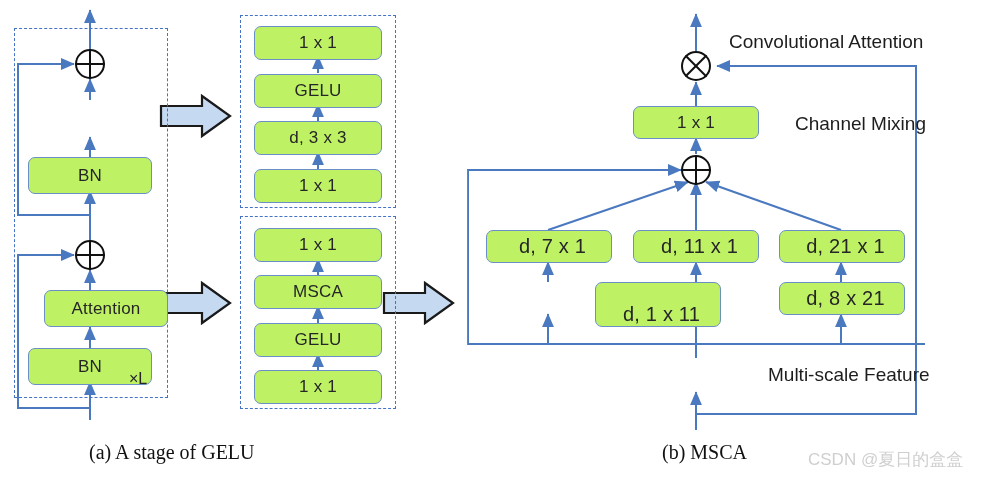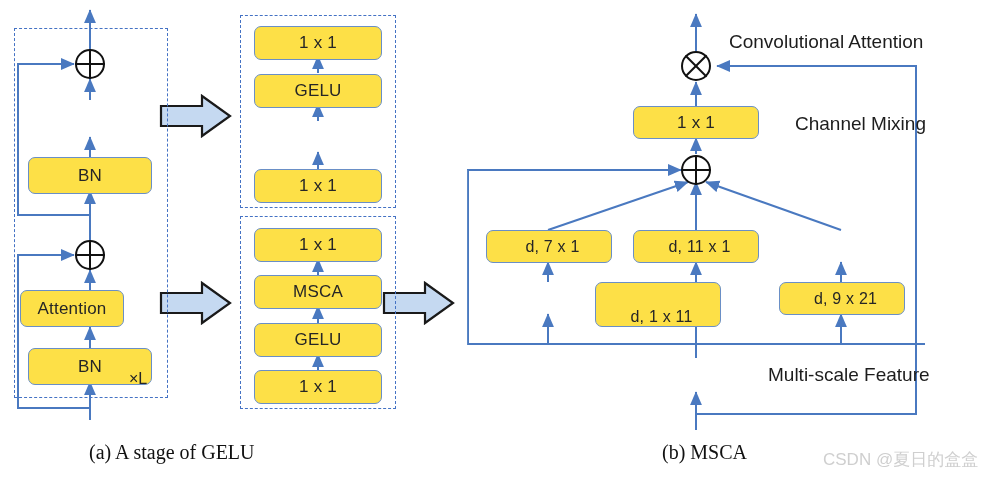--- a/index.html
+++ b/index.html
@@ -3,24 +3,24 @@
 <meta charset="utf-8">
 <style>
   html,body{margin:0;padding:0;background:#ffffff;}
   body{width:990px;height:477px;overflow:hidden;
        font-family:"Liberation Sans","DejaVu Sans",sans-serif;}
   #stage{position:relative;width:990px;height:477px;background:#fff;}
   svg.layer{position:absolute;left:0;top:0;width:990px;height:477px;}
 
   
   .node{position:absolute;box-sizing:border-box;
-        border:1.6px solid #6a8fc6;border-radius:7px;background:#fde047;
+        border:1.6px solid #6a8fc6;border-radius:7px;background:#bef264;
         display:flex;align-items:center;justify-content:center;
         color:#262626;font-size:17px;letter-spacing:.2px;white-space:nowrap;}
-  .node.small{font-size:16px;padding-left:7px;}
+  .node.small{font-size:20px;padding-left:7px;}
 
   
   .dashgroup{position:absolute;box-sizing:border-box;
              border:1.7px dashed #4472c4;background:transparent;}
   .solidgroup{position:absolute;box-sizing:border-box;
              border:1.4px solid #5b87c5;border-right:none;background:transparent;}
 
   
   .lbl{position:absolute;color:#1d1d1d;font-size:19px;white-space:nowrap;}
   .caption{position:absolute;color:#111;font-size:20px;white-space:nowrap;
@@ -118,21 +118,21 @@
 
       <path d="M384,293 L425,293 L425,283 L453,303 L425,323 L425,313 L384,313 Z"></path>
     </g>
   </svg>
 
   <div class="dashgroup" style="left:14px;top:28px;width:154px;height:370px;"></div>
 
   <div class="node" style="left:28px;top:157px;width:124px;height:37px;">
     <span>BN</span>
   </div>
-  <div class="node" style="left:20px;top:290px;width:104px;height:37px;">
+  <div class="node" style="left:44px;top:290px;width:124px;height:37px;">
     <span>Attention</span>
   </div>
   <div class="node" style="left:28px;top:348px;width:124px;height:37px;">
     <span>BN</span>
   </div>
 
   <div class="op plus" style="left:75px;top:49px;">
     <i class="h"></i>
       <i class="v"></i>
   </div>
@@ -143,20 +143,23 @@
 
   <div class="xl" style="left:129px;top:370px;">×L</div>
 
   <div class="dashgroup" style="left:240px;top:15px;width:156px;height:193px;"></div>
   <div class="node" style="left:254px;top:26px;width:128px;height:34px;">
     <span>1 x 1</span>
   </div>
   <div class="node" style="left:254px;top:74px;width:128px;height:34px;">
     <span>GELU</span>
   </div>
+  <div class="node" style="left:254px;top:121px;width:128px;height:34px;">
+    <span>d, 3 x 3</span>
+  </div>
   <div class="node" style="left:254px;top:169px;width:128px;height:34px;">
     <span>1 x 1</span>
   </div>
 
   <div class="dashgroup" style="left:240px;top:216px;width:156px;height:193px;"></div>
   <div class="node" style="left:254px;top:228px;width:128px;height:34px;">
     <span>1 x 1</span>
   </div>
   <div class="node" style="left:254px;top:275px;width:128px;height:34px;">
     <span>MSCA</span>
@@ -183,30 +186,33 @@
   <div class="node" style="left:633px;top:106px;width:126px;height:33px;">
     <span>1 x 1</span>
   </div>
 
   <div class="node small" style="left:486px;top:230px;width:126px;height:33px;">
     <span>d, 7 x 1</span>
   </div>
   <div class="node small" style="left:633px;top:230px;width:126px;height:33px;">
     <span>d, 11 x 1</span>
   </div>
+  <div class="node small" style="left:779px;top:230px;width:126px;height:33px;">
+    <span>d, 21 x 1</span>
+  </div>
 
   <div class="node small" style="left:595px;top:282px;width:126px;height:45px;align-items:flex-end;">
     <span>d, 1 x 11</span>
   </div>
   <div class="node small" style="left:779px;top:282px;width:126px;height:33px;">
-    <span>d, 9 x 21</span>
+    <span>d, 8 x 21</span>
   </div>
 
 
   <div class="lbl" style="left:729px;top:31px;">Convolutional Attention</div>
   <div class="lbl" style="left:795px;top:113px;">Channel Mixing</div>
   <div class="lbl" style="left:768px;top:364px;">Multi-scale Feature</div>
 
   <div class="caption" style="left:89px;top:441px;">(a) A stage of GELU</div>
   <div class="caption" style="left:662px;top:441px;">(b) MSCA</div>
-  <div class="watermark" style="left:808px;top:448px;margin-left:15px;">CSDN @夏日的盒盒</div>
+  <div class="watermark" style="left:808px;top:448px;">CSDN @夏日的盒盒</div>
 
 </div>
 
 </body></html>

